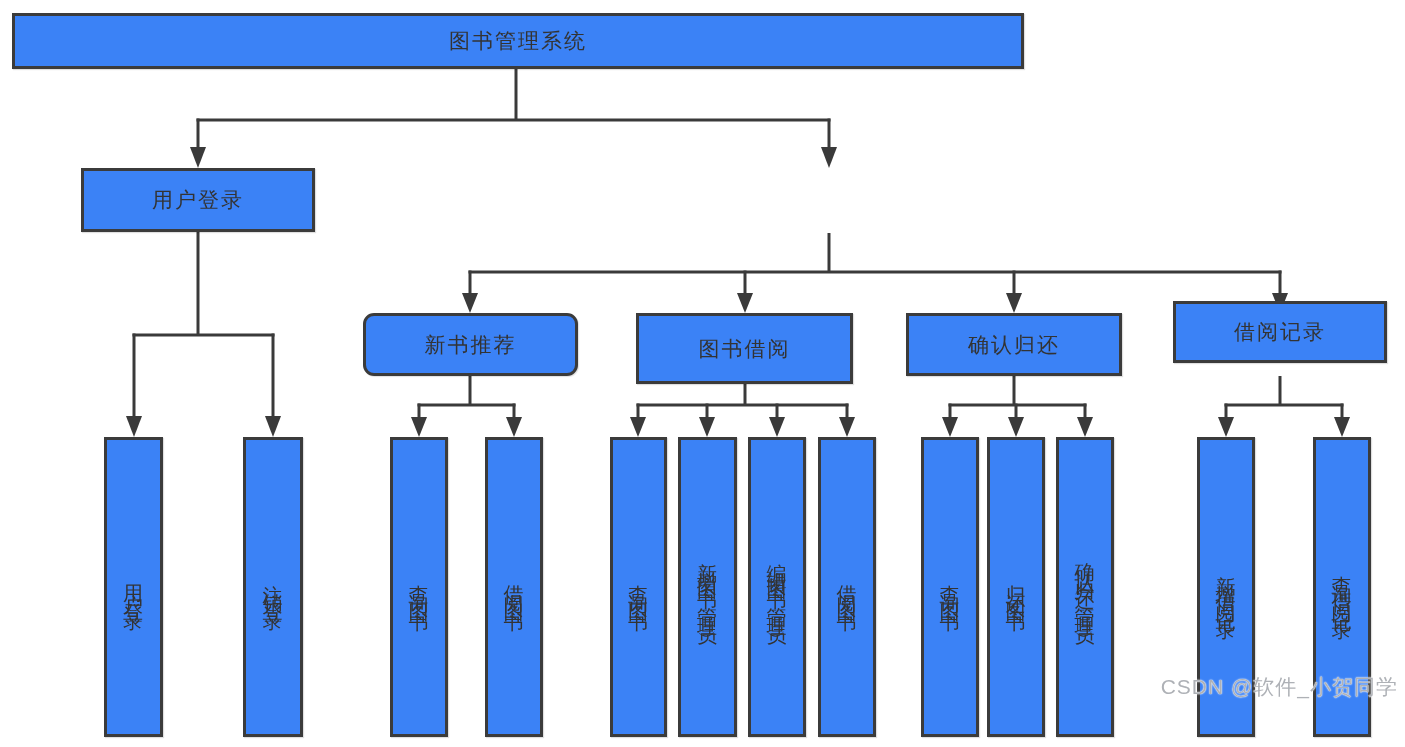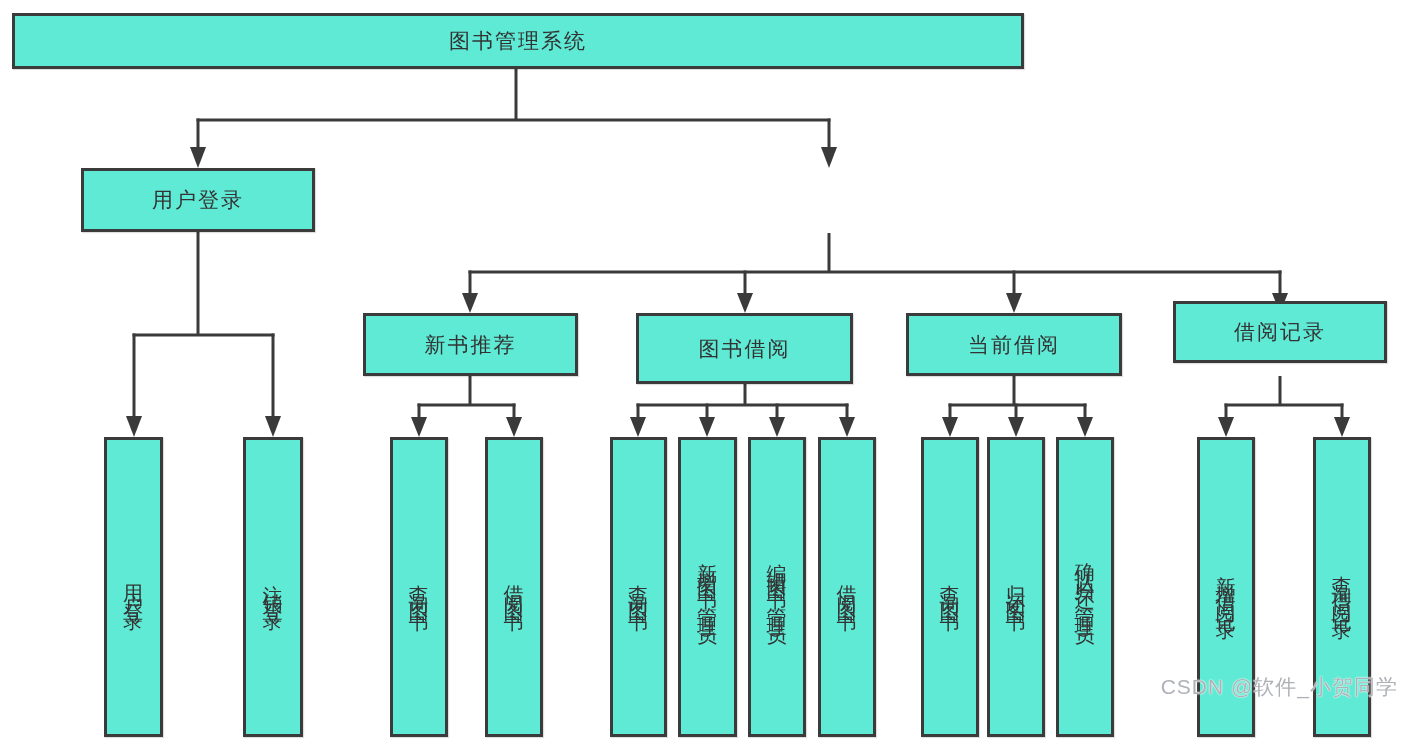--- a/index.html
+++ b/index.html
@@ -16,21 +16,21 @@
     left: 0; top: 0;
     width: 1405px; height: 747px;
     z-index: 1;
   }
   .wires line { stroke: #3a3a3a; stroke-width: 3; }
   .wires polygon { fill: #3a3a3a; }
   .box {
     position: absolute;
     box-sizing: border-box;
     border: 3px solid #3b3b3b;
-    background: #5eead4;
+    background: #3b82f6;
     display: flex;
     align-items: center;
     justify-content: center;
     color: #333333;
     z-index: 2;
     box-shadow: 1px 1px 1px rgba(0,0,0,0.12);
   }
   .hbox { font-size: 21px; letter-spacing: 2px; white-space: nowrap; }
   .vbox { top: 437px; height: 300px; }
   .vtext {
@@ -135,28 +135,28 @@
   </svg>
 
   <div class="box hbox" style="left:12px; top:13px; width:1012px; height:56px;">
     <span>图书管理系统</span>
   </div>
 
   <div class="box hbox" style="left:81px; top:168px; width:234px; height:64px;">
     <span>用户登录</span>
   </div>
 
-  <div class="box hbox" style="left:363px; top:313px; width:215px; height:63px;">
+  <div class="box hbox" style="left:363px; top:313px; width:215px; height:63px;border-radius:11px;">
     <span>新书推荐</span>
   </div>
   <div class="box hbox" style="left:636px; top:313px; width:217px; height:71px;">
     <span>图书借阅</span>
   </div>
   <div class="box hbox" style="left:906px; top:313px; width:216px; height:63px;">
-    <span>当前借阅</span>
+    <span>确认归还</span>
   </div>
   <div class="box hbox" style="left:1173px; top:301px; width:214px; height:62px;">
     <span>借阅记录</span>
   </div>
 
   <div class="box vbox" style="left:104px; width:59px;">
     <span class="vtext">用户登录</span>
   </div>
   <div class="box vbox" style="left:243px; width:60px;">
     <span class="vtext">注销登录</span>

